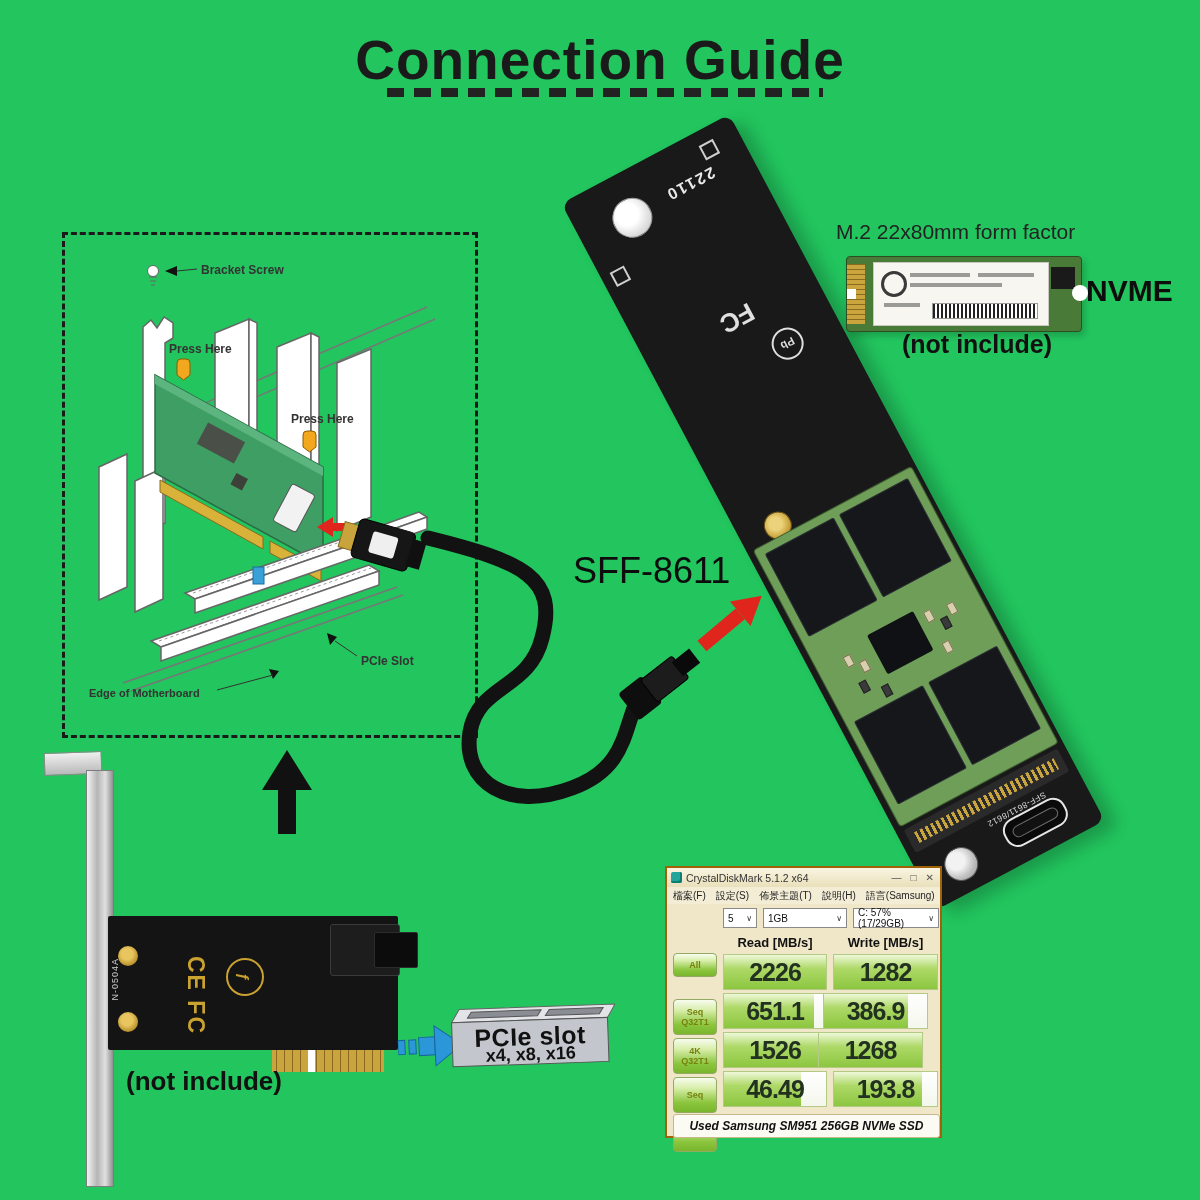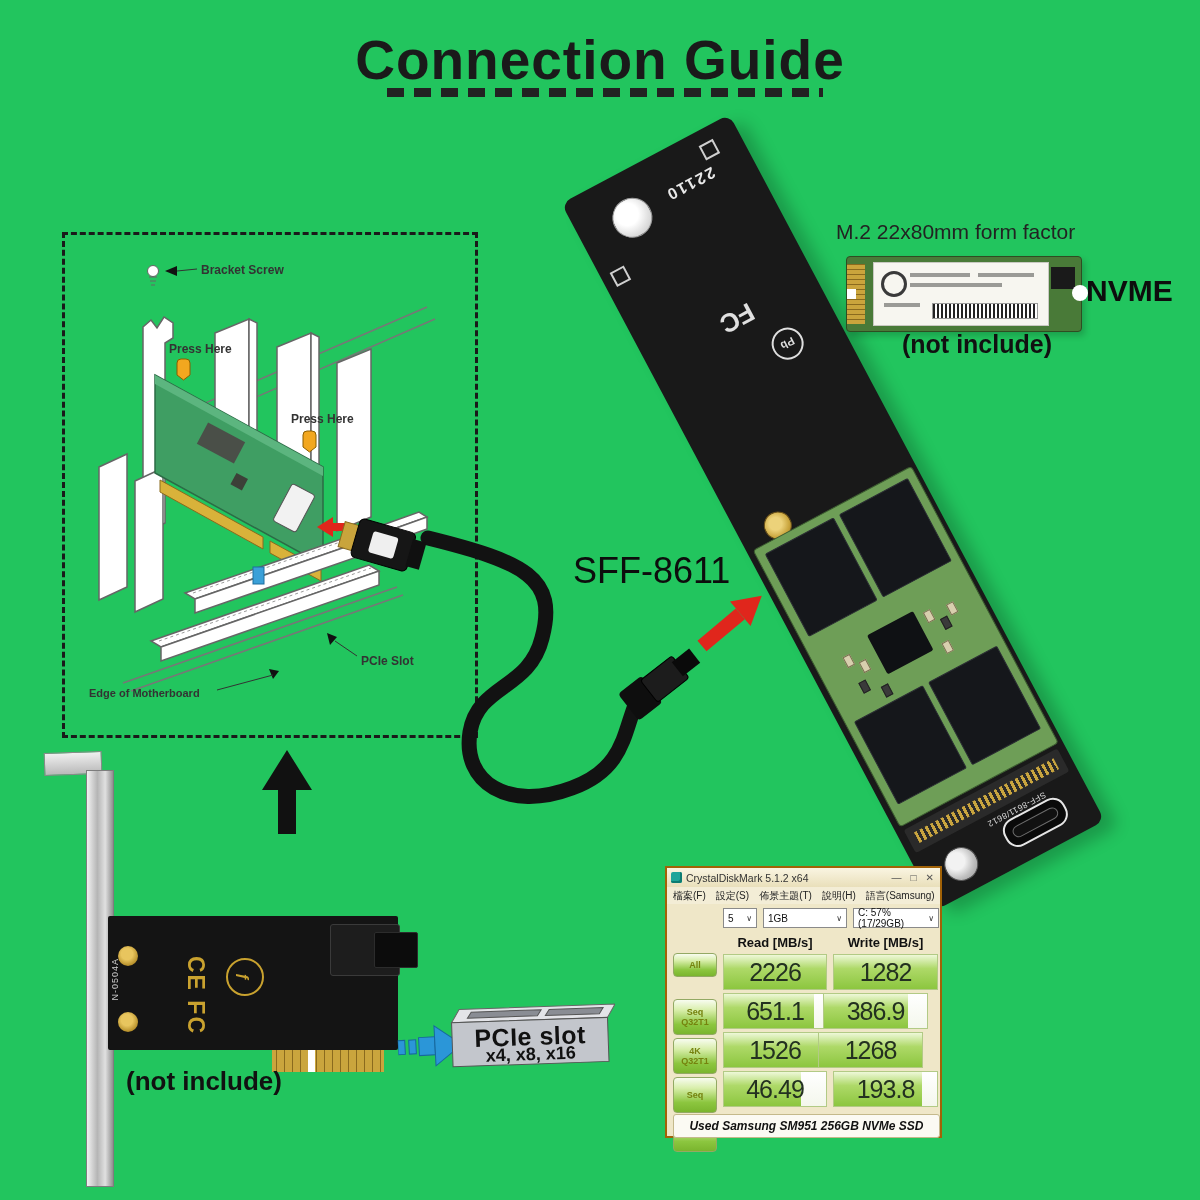--- a/index.html
+++ b/index.html
@@ -93,21 +93,21 @@
               display:flex;align-items:center;justify-content:space-between;padding:0 4px;
               box-sizing:border-box;color:#111;}
   .cdm-chev{font-size:8px;color:#333;}
   .cdm-head{position:absolute;top:64px;height:20px;font-weight:bold;font-size:13px;color:#111;
             display:flex;align-items:center;justify-content:center;}
   .cdm-cell{position:absolute;height:36px;border:1px solid #b2ca85;box-sizing:border-box;
             background:linear-gradient(180deg,#eef8d8 0%,#aed968 40%,#8cc63f 100%);overflow:hidden;}
   .cell-white{position:absolute;right:0;top:0;height:100%;width:0;
               background:linear-gradient(180deg,#ffffff 0%,#f4f7ec 100%);}
   .cell-num{position:absolute;left:0;top:0;width:100%;height:100%;display:flex;align-items:center;
-            justify-content:center;font-size:25px;font-weight:normal;color:#233120;letter-spacing:-1px;}
+            justify-content:center;font-size:25px;font-weight:bold;color:#233120;letter-spacing:-1px;}
   #cdm-status{left:6px;top:246px;width:265px;height:22px;background:#fbfaf3;border:1px solid #c4b98b;
               border-radius:3px;display:flex;align-items:center;justify-content:center;
               font-size:12px;font-weight:bold;color:#111;font-style:italic;}
 
   
   #bracket-tab{left:44px;top:752px;width:56px;height:21px;border:1px solid #8a8a8a;
                background:linear-gradient(180deg,#f0f0f0,#b9b9b9);transform:rotate(-2deg);}
   #bracket-bar{left:86px;top:770px;width:26px;height:415px;border:1px solid #7d7d7d;
                background:linear-gradient(90deg,#f2f2f2 0%,#b5b5b5 40%,#e0e0e0 70%,#8f8f8f 100%);}
   #host-card{left:108px;top:916px;width:290px;height:134px;background:#141414;border-radius:2px;}

